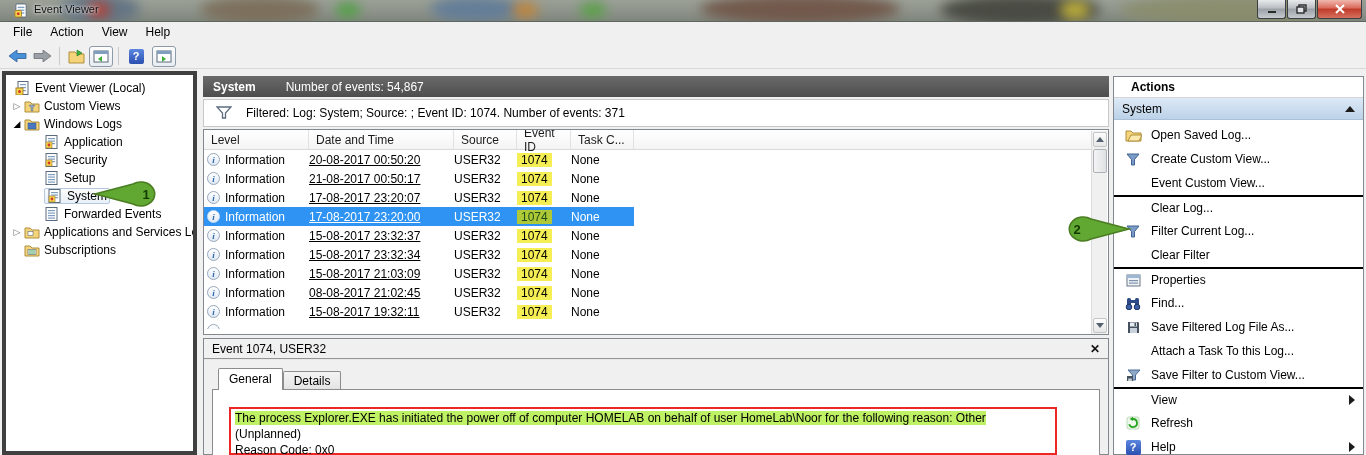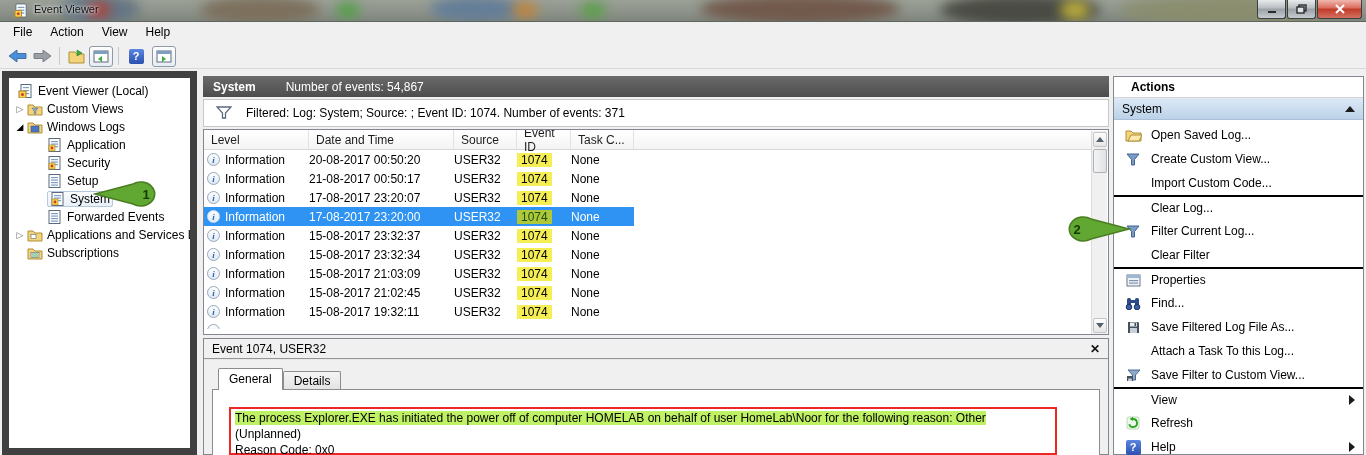--- a/index.html
+++ b/index.html
@@ -27,21 +27,21 @@
   .menu-item { padding:3px 9px; }
   #toolbar { left:0; top:44px; width:1366px; height:25px; background:#f0f0f0; border-bottom:1px solid #d9d9d9;
     display:flex; align-items:center; padding-left:6px; }
   .tsep { width:1px; height:18px; background:#c9c9c9; margin:0 5px; }
   .tbtn { display:flex; align-items:center; justify-content:center; width:24px; height:22px; }
   .tbtn.boxed { border:1px solid #8d9aa8; border-radius:3px; background:linear-gradient(#fdfdfd,#e8edf2); width:24px; height:21px; }
   .help-sq { width:15px; height:15px; border-radius:2px; background:linear-gradient(#5a86e0,#2c50b0);
     color:#fff; font-weight:bold; font-size:11px; display:flex; align-items:center; justify-content:center; }
 
   
-  #tree { left:2px; top:71px; width:195px; height:384px; background:#fff; border:7px solid #404040; }
+  #tree { left:2px; top:71px; width:195px; height:384px; background:#fff; border:4px solid #404040; }
   .trow { display:flex; align-items:center; height:18px; white-space:nowrap; overflow:hidden; }
   .exp { width:12px; margin-left:5px; font-size:9px; color:#6d6d6d; text-align:center; flex:none; }
   .exp.open { color:#000; }
   .ticon { width:16px; height:14px; margin:0 4px 0 1px; flex:none; }
   .ind2 { margin-left:38px; }
   .tsel { display:inline-flex; align-items:center; border:1px solid #b5c8dd; border-radius:2px;
     background:linear-gradient(#fbfcfd,#e8f0f8); padding:0 2px; }
 
   
   #syshdr { left:203px; top:76px; width:906px; height:21px; color:#fff;
@@ -51,21 +51,21 @@
   #filterbar { left:203px; top:99px; width:906px; height:28px; background:#fff; border:1px solid #c7c7c7;
     display:flex; align-items:center; }
   #filterbar .ftxt { margin-left:14px; }
 
   #table { left:203px; top:129px; width:906px; height:206px; background:#fff; border:1px solid #828790; overflow:hidden; }
   #thead { display:flex; height:20px; background:linear-gradient(#ffffff,#f4f4f4); border-bottom:1px solid #d9d9d9; color:#1c1c1c; }
   .hc { display:flex; align-items:center; padding-left:7px; border-right:1px solid #e2e2e2; height:100%; flex:none; }
   .w-level{width:105px} .w-dt{width:145px} .w-src{width:63px} .w-eid{width:54px} .w-task{width:63px}
   .trowd { display:flex; align-items:center; height:19px; width:430px; }
   .cell { flex:none; display:flex; align-items:center; height:100%; overflow:hidden; }
-  .c-level{width:105px; padding-left:3px;} .c-dt{width:145px;} .c-src{width:63px;} .c-eid{width:54px;} .c-task{width:63px;}
+  .c-level{width:105px; padding-left:3px;} .c-dt{width:145px;text-decoration:underline;} .c-src{width:63px;} .c-eid{width:54px;} .c-task{width:63px;}
   .info-ic { display:inline-flex; align-items:center; justify-content:center; width:13px; height:13px; border-radius:50%;
     background:linear-gradient(#ffffff,#dfe9f5); border:1px solid #97a7bb; color:#2c66a8;
     font: bold italic 9px "Liberation Serif", serif; margin-right:5px; flex:none; }
   .eid { background:#f5ee55; padding:0 4px; }
   .sel { background:#2e93f2; color:#fff; }
   .sel .eid { background:#aec838; color:#1d4d17; }
   .sel .info-ic { border-color:#cfe0f2; }
   #vscroll { position:absolute; right:1px; top:1px; width:16px; height:203px; background:#f0f0f0; border-left:1px solid #dcdcdc; }
   .sarrow { position:absolute; left:1px; width:14px; height:15px; background:linear-gradient(#fdfdfd,#e6e6e6);
     border:1px solid #c5c5c5; border-radius:2px; display:flex; align-items:center; justify-content:center; }
@@ -396,21 +396,21 @@
       <div class="cell c-eid">
           <span class="eid">1074</span>
         </div>
       <div class="cell c-task">None</div>
     </div>
     <div class="trowd">
       <div class="cell c-level">
           <span class="info-ic">i</span>
           <span>Information</span>
         </div>
-      <div class="cell c-dt">15-08-2017 21:02:45</div>
+      <div class="cell c-dt">08-08-2017 21:02:45</div>
       <div class="cell c-src">USER32</div>
       <div class="cell c-eid">
           <span class="eid">1074</span>
         </div>
       <div class="cell c-task">None</div>
     </div>
     <div class="trowd">
       <div class="cell c-level">
           <span class="info-ic">i</span>
           <span>Information</span>
@@ -476,21 +476,21 @@
     <div class="aitem">
       <span class="aicon">
           <svg width="14" height="13" viewBox="0 0 14 13">
             <path d="M1,1 L13,1 L8.5,6.5 L8.5,12 L5.5,12 L5.5,6.5 Z" fill="#7b9cc9" stroke="#3f628f"></path>
           </svg>
         </span>
       <span>Create Custom View...</span>
     </div>
     <div class="aitem">
       <span class="aicon"></span>
-      <span>Import Custom Code...</span>
+      <span>Event Custom View...</span>
     </div>
     <div class="aitem septop">
       <span class="aicon"></span>
       <span>Clear Log...</span>
     </div>
     <div class="aitem">
       <span class="aicon">
           <svg width="14" height="13" viewBox="0 0 14 13">
             <path d="M1,1 L13,1 L8.5,6.5 L8.5,12 L5.5,12 L5.5,6.5 Z" fill="#7b9cc9" stroke="#3f628f"></path>
           </svg>

